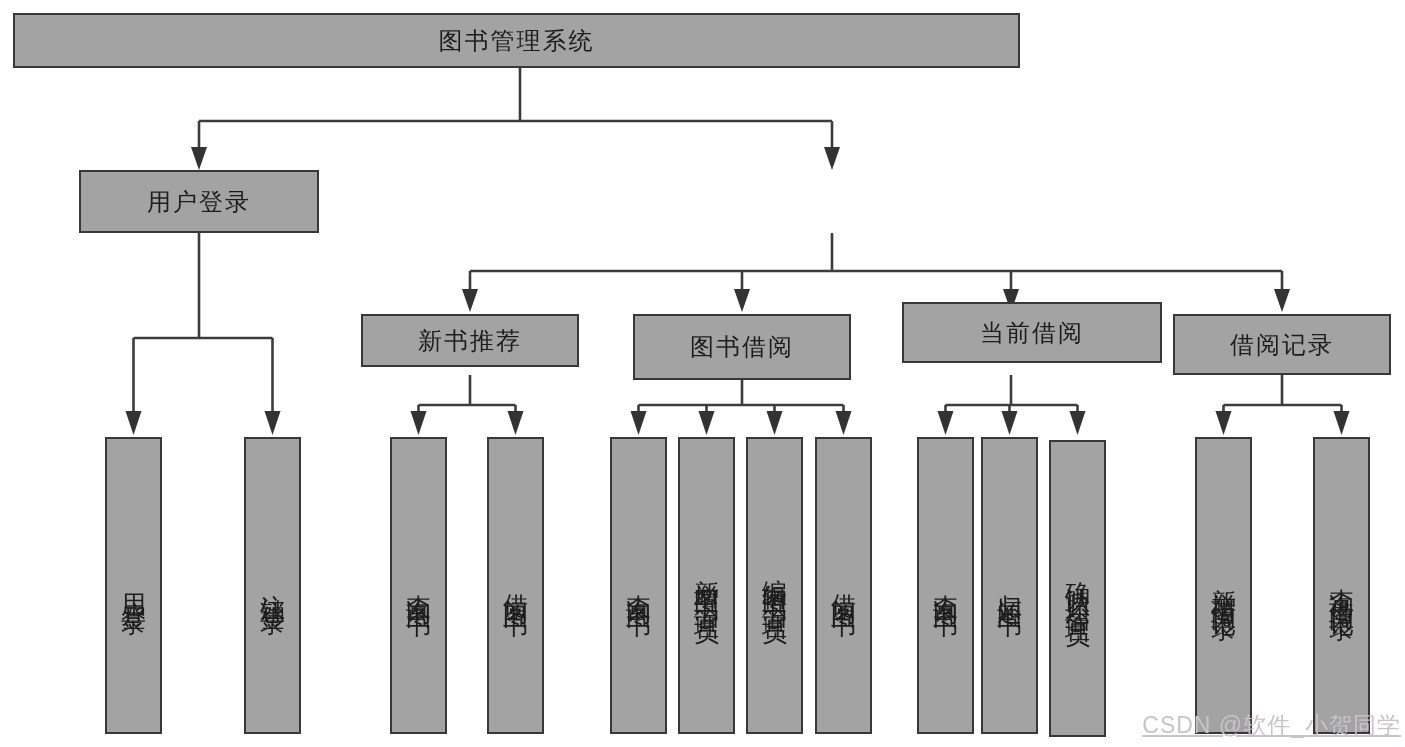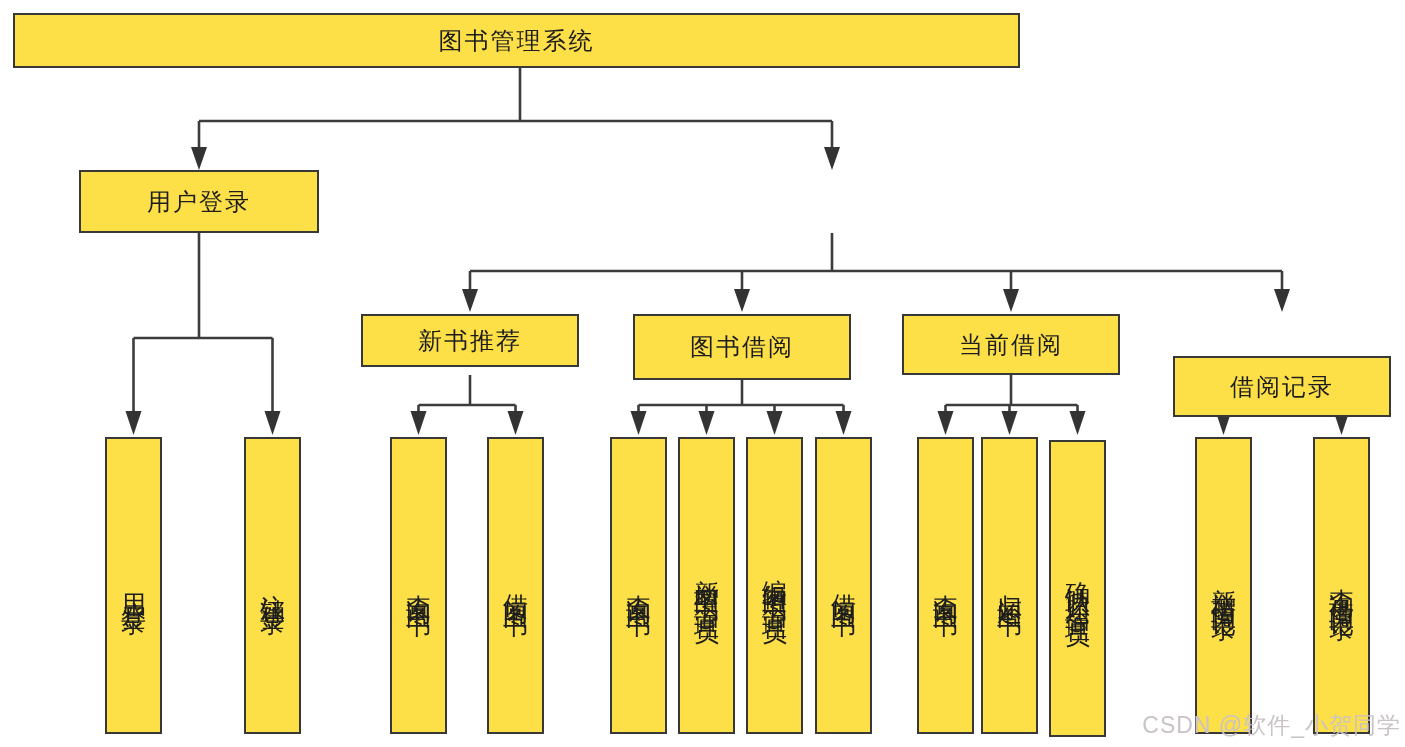--- a/index.html
+++ b/index.html
@@ -23,21 +23,21 @@
     stroke-width: 2.6;
   }
   .connectors polygon {
     fill: #333333;
     stroke: none;
   }
   .node {
     position: absolute;
     box-sizing: border-box;
     border: 2.5px solid #383838;
-    background: #fde047;
+    background: #a3a3a3;
     color: #1d1d1d;
     display: flex;
     align-items: center;
     justify-content: center;
     text-align: center;
   }
   .node-h {
     font-size: 24px;
     letter-spacing: 2px;
     white-space: nowrap;
@@ -50,20 +50,21 @@
   }
   .watermark {
     position: absolute;
     right: 4px;
     bottom: 6px;
     font-size: 23px;
     color: #c9c3c7;
     letter-spacing: 1px;
     z-index: 5;
     white-space: nowrap;
+    text-decoration: underline;
   }
 </style>
 </head>
 <body>
 
 <div class="canvas">
 
   <svg class="connectors" viewBox="0 0 1405 747" xmlns="http://www.w3.org/2000/svg">
 
     <g>
@@ -113,22 +114,22 @@
       <polygon points="1333.5,411 1349.5,411 1341.5,435"></polygon>
     </g>
   </svg>
 
   <div class="node node-h" style="left:13px; top:13px; width:1007px; height:55px;">图书管理系统</div>
 
   <div class="node node-h" style="left:79px; top:170px; width:240px; height:63px;">用户登录</div>
 
   <div class="node node-h" style="left:361px; top:314px; width:218px; height:53px;">新书推荐</div>
   <div class="node node-h" style="left:633px; top:314px; width:218px; height:66px;">图书借阅</div>
-  <div class="node node-h" style="left:902px; top:314px; width:218px; height:61px;">当前借阅</div>
-  <div class="node node-h" style="left:1173px; top:314px; width:218px; height:61px;margin-top:42px;">借阅记录</div>
+  <div class="node node-h" style="left:902px; top:302px; width:260px; height:61px;">当前借阅</div>
+  <div class="node node-h" style="left:1173px; top:314px; width:218px; height:61px;">借阅记录</div>
 
   <div class="node node-v" style="left:105px; top:437px; width:57px; height:297px;">用户登录</div>
   <div class="node node-v" style="left:244px; top:437px; width:57px; height:297px;">注销登录</div>
 
   <div class="node node-v" style="left:390px; top:437px; width:57px; height:297px;">查询图书</div>
   <div class="node node-v" style="left:487px; top:437px; width:57px; height:297px;">借阅图书</div>
 
   <div class="node node-v" style="left:610px; top:437px; width:57px; height:297px;">查询图书</div>
   <div class="node node-v" style="left:678px; top:437px; width:57px; height:297px;">新增图书（管理员）</div>
   <div class="node node-v" style="left:746px; top:437px; width:57px; height:297px;">编辑图书（管理员）</div>

